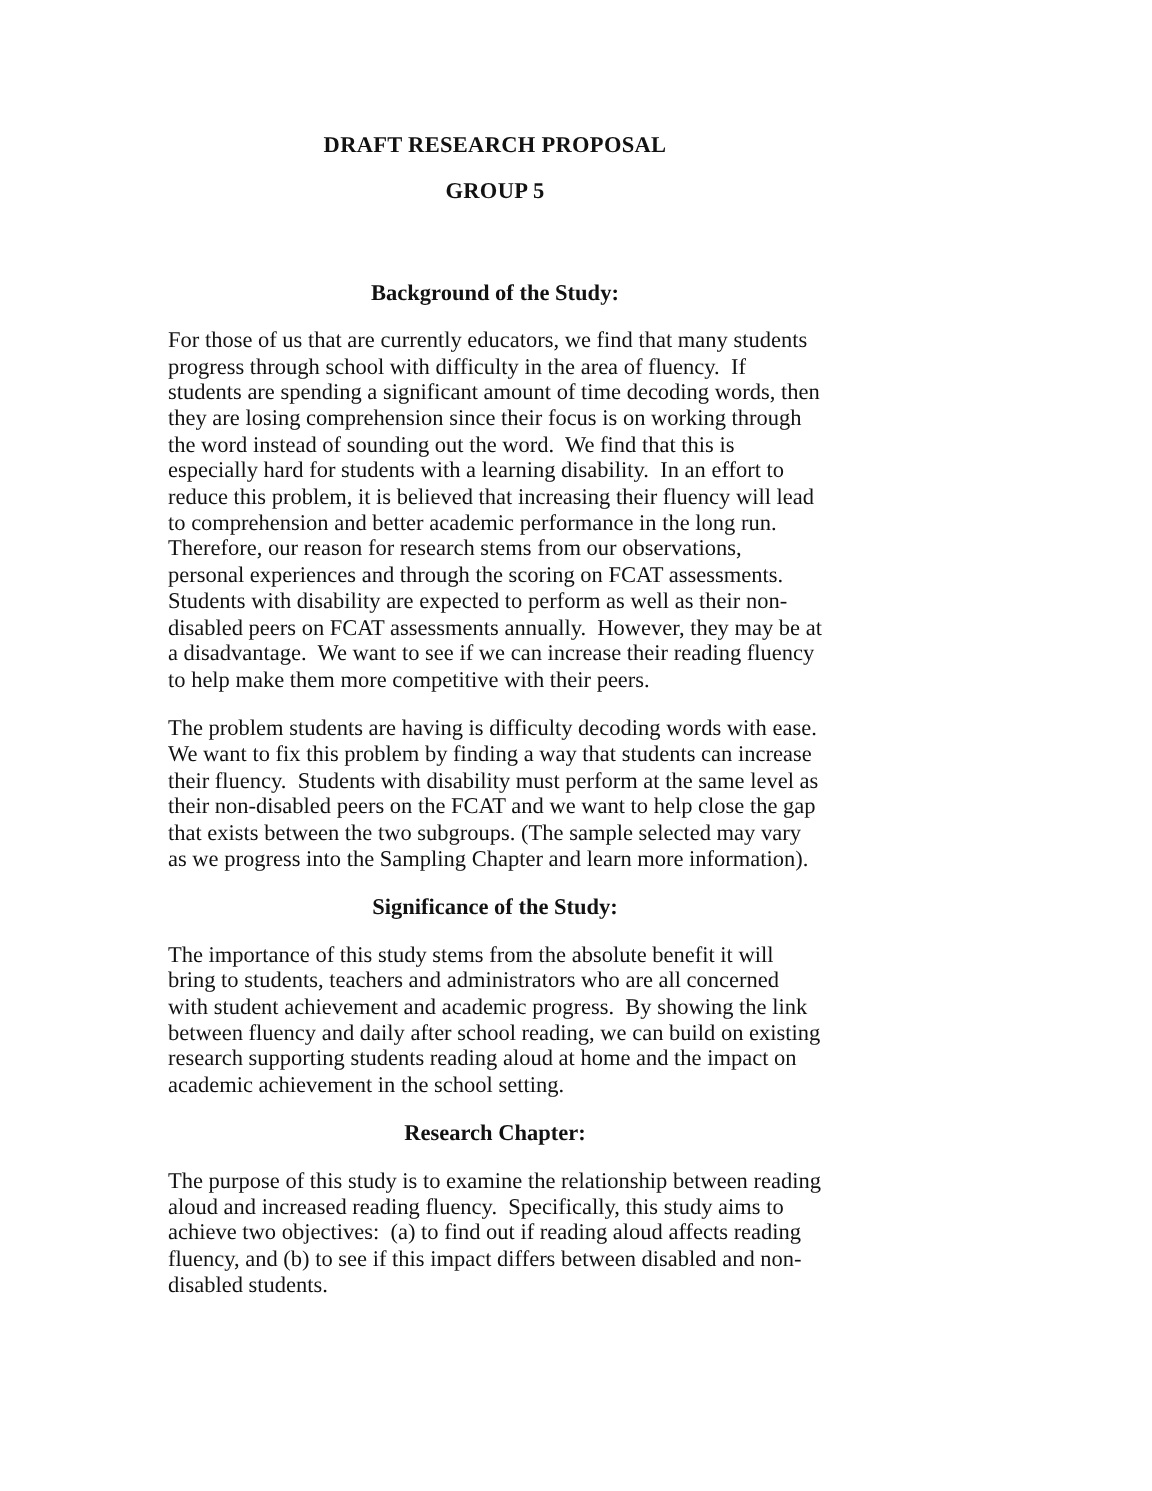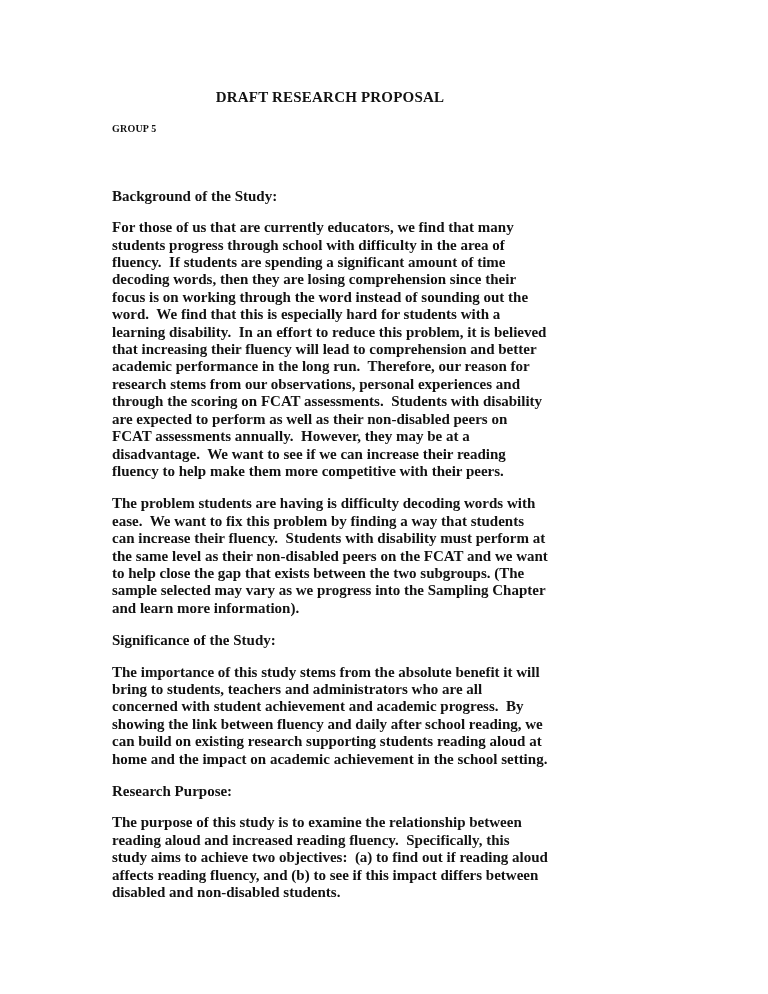--- a/index.html
+++ b/index.html
@@ -22,37 +22,37 @@
   }
   .doc-title {
     margin: 0;
     font-size: 15px;
     font-weight: bold;
     text-align: center;
     letter-spacing: 0.2px;
   }
   .doc-subtitle {
     margin: 14px 0 0 0;
-    font-size: 10px;
+    font-size: 15px;
     font-weight: bold;
-    text-align: left;
+    text-align: center;
     letter-spacing: 0.2px;
   }
   .section-heading {
     margin: 0;
     font-size: 15px;
     font-weight: bold;
+    text-align: center;
   }
   .first-section .section-heading {
     margin-top: 50px;
   }
   .body-paragraph {
     margin: 14px 0 15px 0;
     white-space: pre-wrap;
-    font-weight: bold;
   }
   .question-line {
     margin: 33px 0 0 0;
     white-space: pre-wrap;
   }
 </style>
 </head>
 <body>
 
 <div class="page">
@@ -69,18 +69,18 @@
   <section>
     <p class="body-paragraph">The problem students are having is difficulty decoding words with ease.  We want to fix this problem by finding a way that students can increase their fluency.  Students with disability must perform at the same level as their non-disabled peers on the FCAT and we want to help close the gap that exists between the two subgroups. (The sample selected may vary as we progress into the Sampling Chapter and learn more information).</p>
   </section>
 
   <section>
     <h3 class="section-heading">Significance of the Study:</h3>
     <p class="body-paragraph">The importance of this study stems from the absolute benefit it will bring to students, teachers and administrators who are all concerned with student achievement and academic progress.  By showing the link between fluency and daily after school reading, we can build on existing research supporting students reading aloud at home and the impact on academic achievement in the school setting.</p>
   </section>
 
   <section>
-    <h3 class="section-heading">Research Purpose:</h3>
+    <h3 class="section-heading">Research Chapter:</h3>
     <p class="body-paragraph">The purpose of this study is to examine the relationship between reading aloud and increased reading fluency.  Specifically, this study aims to achieve two objectives:  (a) to find out if reading aloud affects reading fluency, and (b) to see if this impact differs between disabled and non-disabled students.</p>
   </section>
 
 
 </div>
 
 </body></html>

